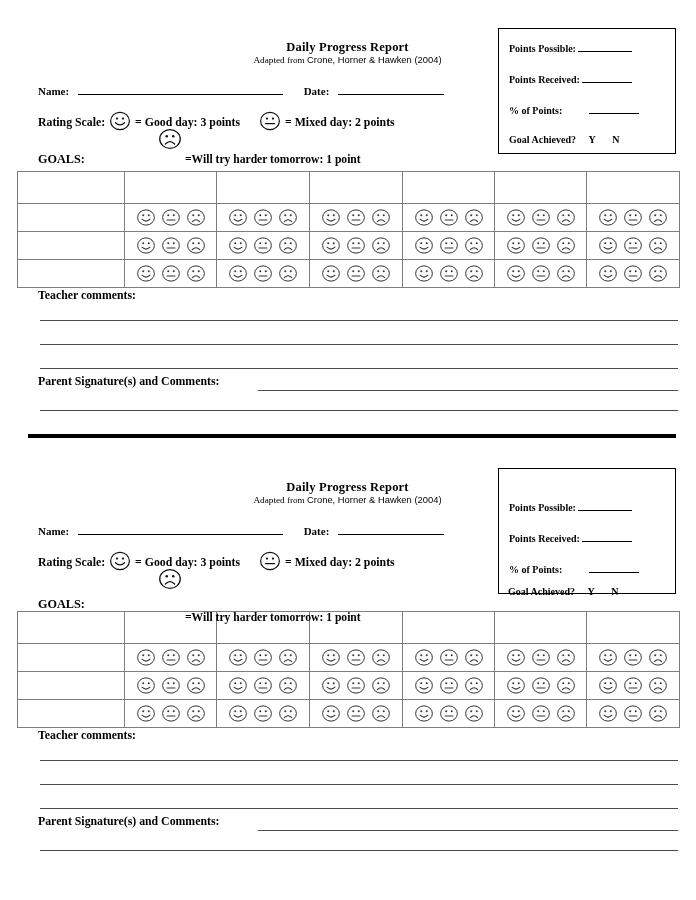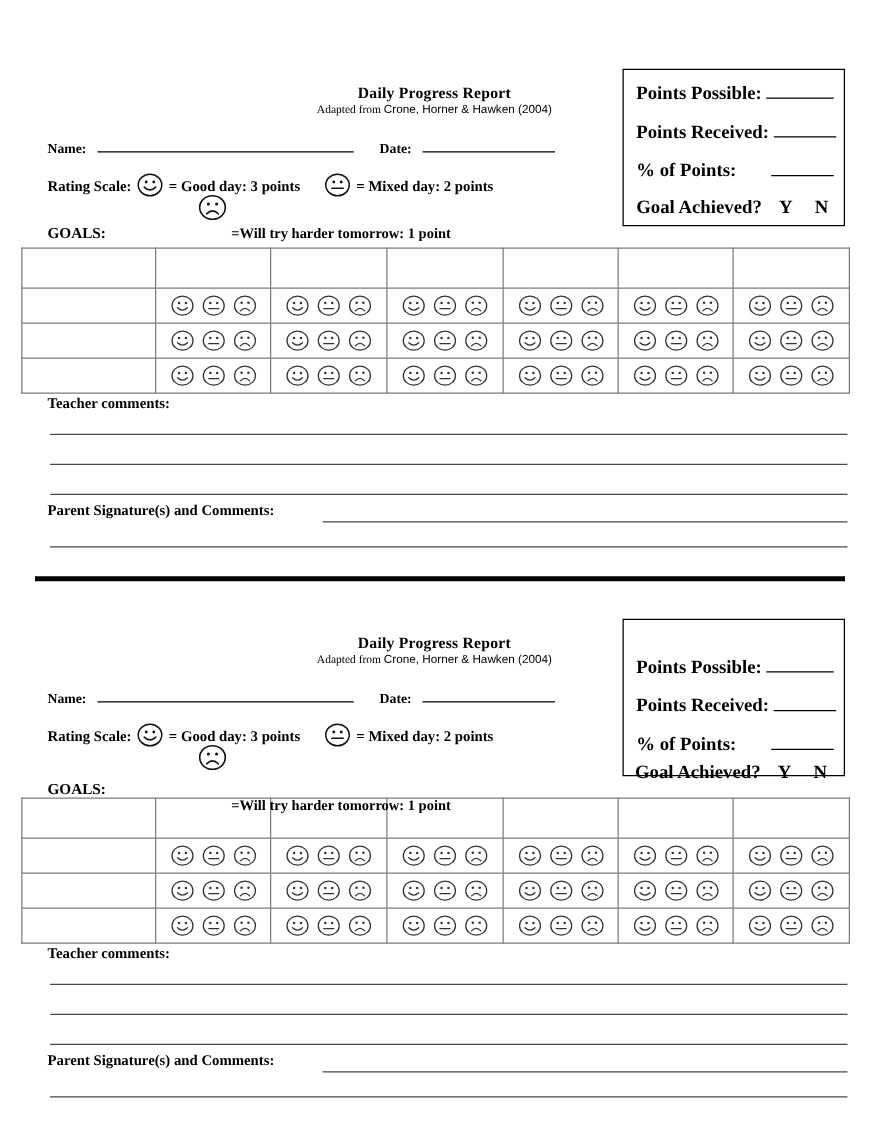--- a/index.html
+++ b/index.html
@@ -9,21 +9,21 @@
   }
   body {
     width: 696px;
     height: 900px;
     position: relative;
     font-family: "Liberation Serif", "DejaVu Serif", serif;
     color: #000000;
     overflow: hidden;
   }
 
-  .page { position: absolute; left: 0; top: 0; width: 696px; height: 792px; margin-top: 27px; }
+  .page { position: absolute; left: 0; top: 0; width: 696px; height: 792px; }
 
   
   .form { position: absolute; left: 0; width: 696px; }
 
   
   .title-wrap { position: absolute; text-align: center; }
   .doc-title {
     font-size: 12.5px;
     font-weight: bold;
     letter-spacing: .2px;
@@ -44,21 +44,21 @@
 
   
   .points-box {
     position: absolute;
     border: 1.6px solid #000;
     box-sizing: border-box;
     background: transparent;
   }
   .points-row {
     position: absolute;
-    font-size: 15px;
+    font-size: 10px;
     font-weight: bold;
     white-space: nowrap;
     line-height: 13px;
   }
   .pt-label { display: inline-block; }
   .pt-blank {
     display: inline-block;
     border-bottom: 1.7px solid #000;
     height: 11px;
     vertical-align: baseline;

